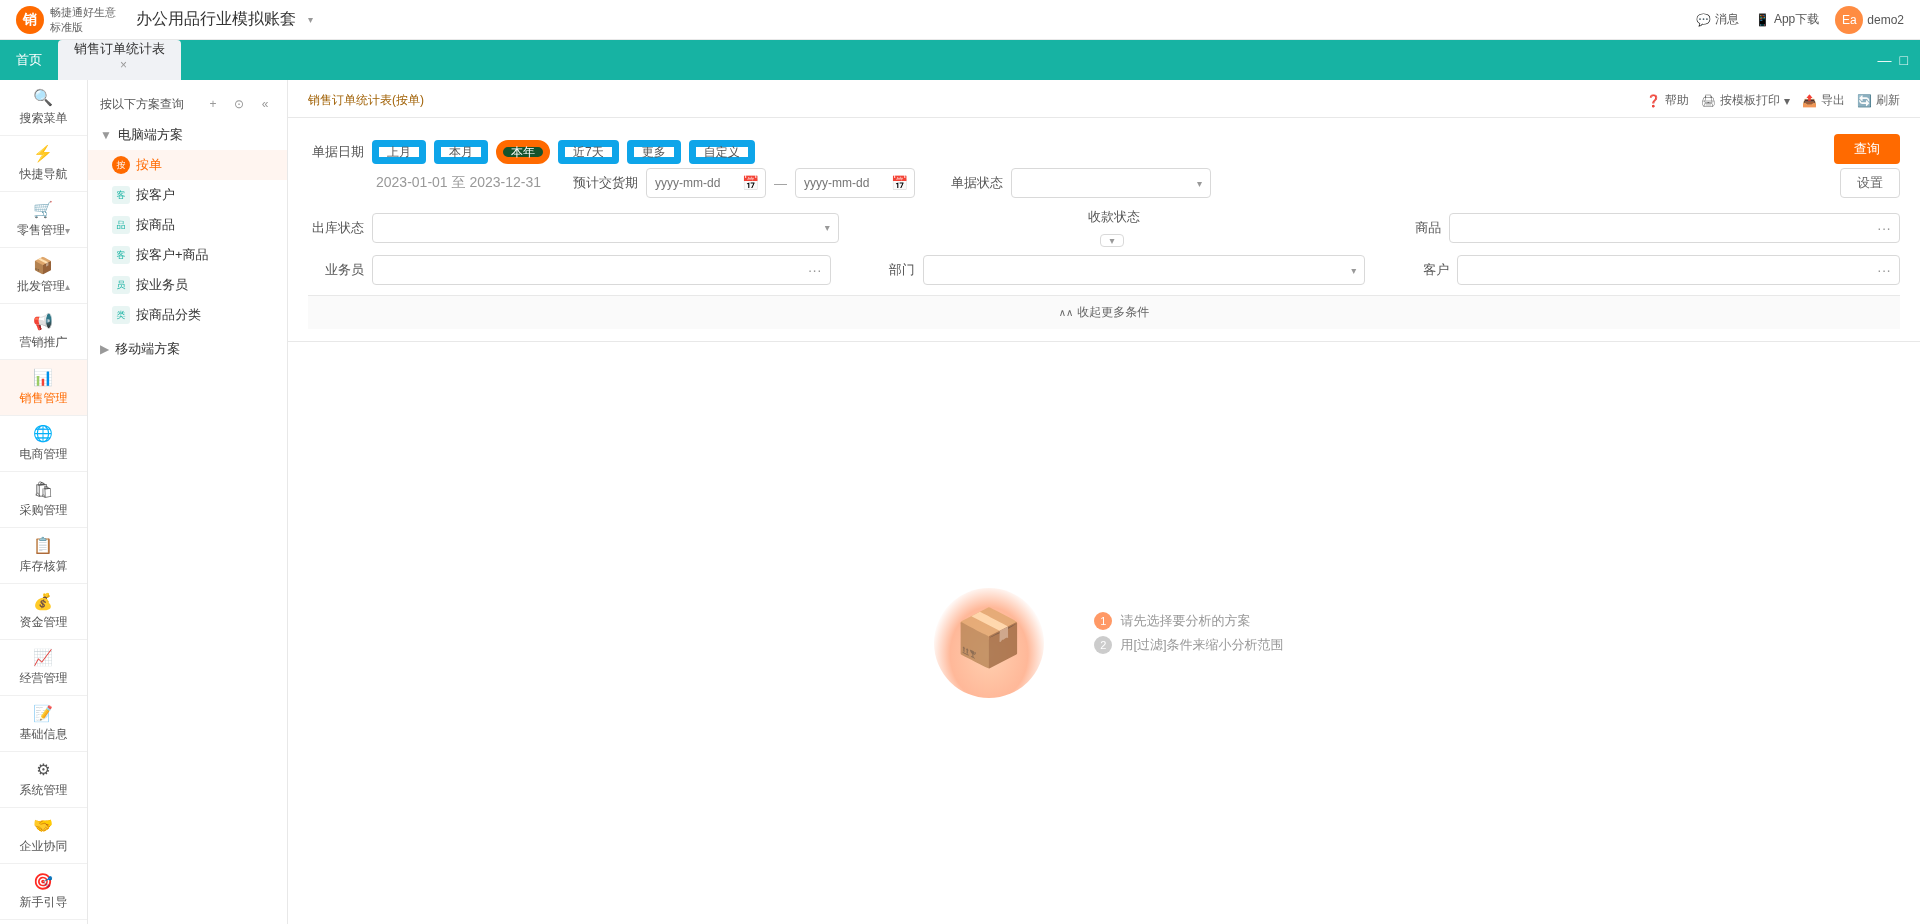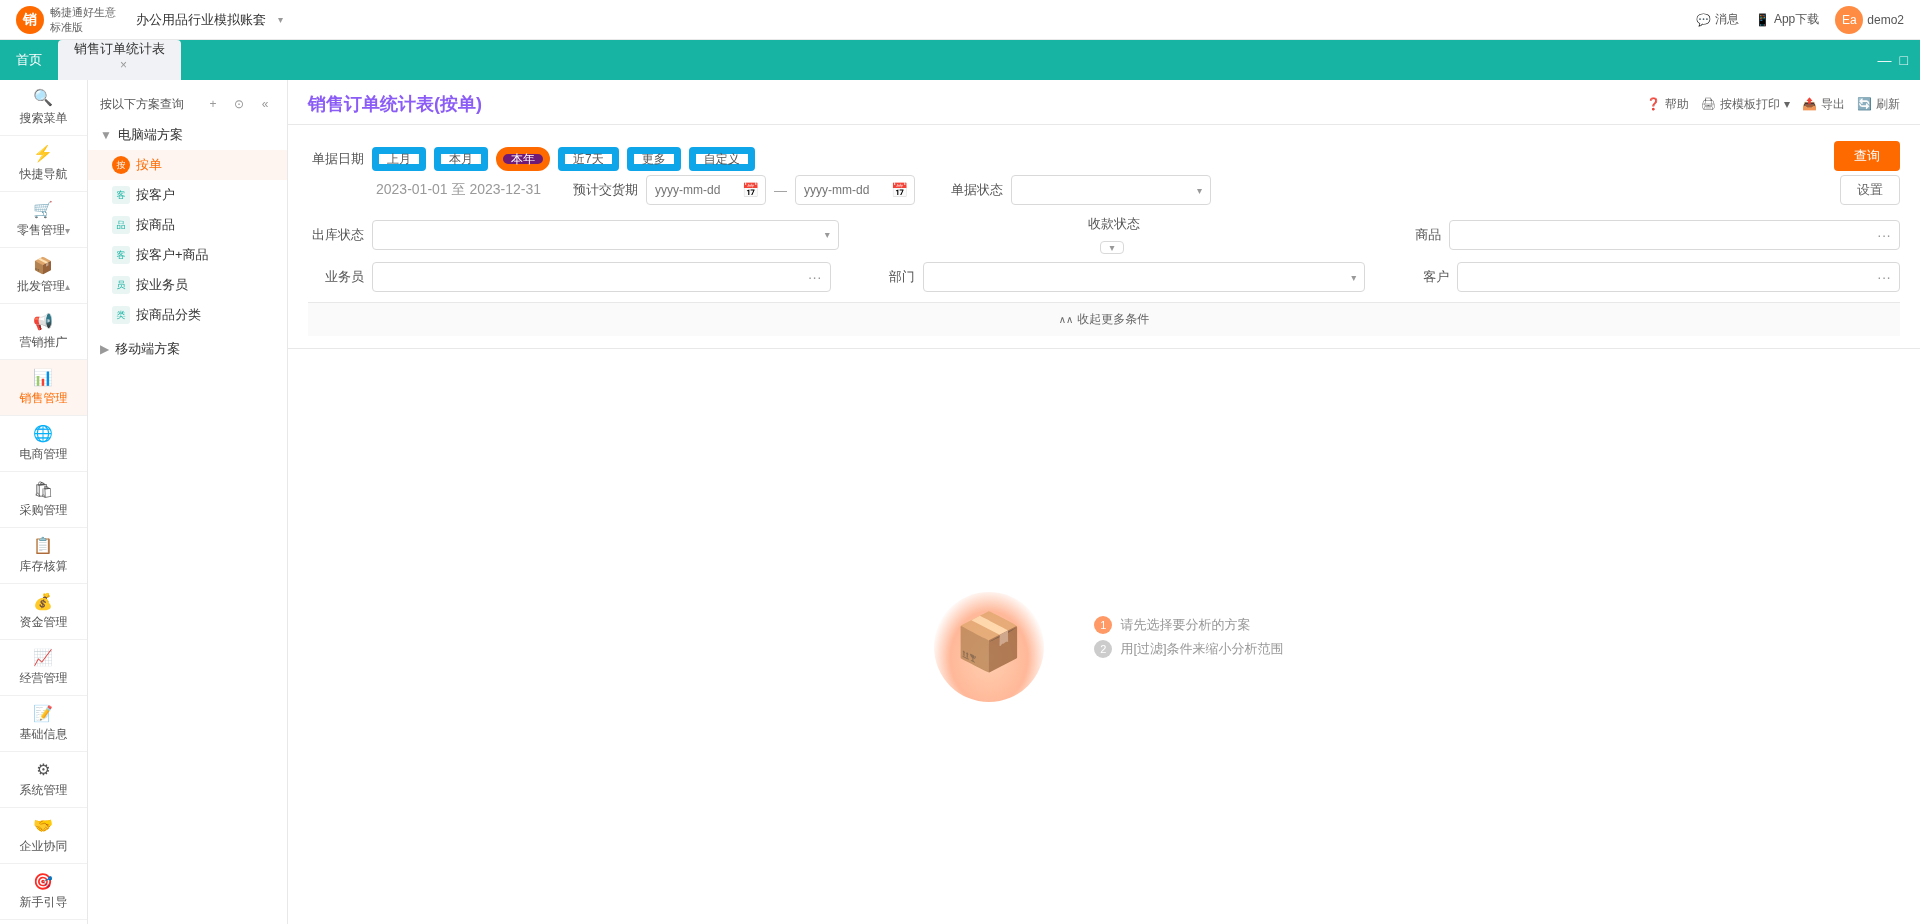--- a/index.html
+++ b/index.html
@@ -14,21 +14,21 @@
       justify-content: space-between;
       padding: 0 16px;
       border-bottom: 1px solid #e8e8e8;
       position: relative;
       z-index: 100;
     }
     .top-bar-left { display: flex; align-items: center; gap: 8px; }
     .logo-area { display: flex; align-items: center; gap: 6px; }
     .logo-icon { width: 28px; height: 28px; background: #ff6a00; border-radius: 50%; display: flex; align-items: center; justify-content: center; color: white; font-size: 14px; font-weight: bold; }
     .logo-text { font-size: 11px; color: #666; line-height: 1.3; }
-    .app-title { font-size: 13px; color: #333; margin-left: 12px; }
+    .app-title { font-size: 16px; color: #333; margin-left: 12px; }
     .dropdown-arrow { color: #999; font-size: 10px; margin-left: 4px; }
     .top-bar-right { display: flex; align-items: center; gap: 16px; }
     .top-bar-action { display: flex; align-items: center; gap: 4px; color: #555; font-size: 12px; cursor: pointer; }
     .avatar { width: 28px; height: 28px; border-radius: 50%; background: #ff8c42; display: flex; align-items: center; justify-content: center; color: white; font-size: 12px; }
 
     
     .tab-bar {
       height: 40px;
       background: #17b3a3;
       display: flex;
@@ -137,21 +137,21 @@
 
     
     .page-header {
       background: #fff;
       padding: 12px 20px 8px;
       border-bottom: 1px solid #e8e8e8;
       display: flex;
       align-items: center;
       justify-content: space-between;
     }
-    .page-title { font-size: 18px; font-weight: 700; color: #8b5cf6; }
+    .page-title { font-size: 12px; font-weight: 400; color: #a16207; }
     .page-actions { display: flex; gap: 12px; align-items: center; }
     .page-action-btn {
       display: flex; align-items: center; gap: 4px;
       color: #666; font-size: 12px; cursor: pointer;
     }
 
     
     .filter-area {
       background: #fff;
       padding: 12px 20px;
@@ -160,21 +160,21 @@
     .filter-label { font-size: 13px; color: #555; white-space: nowrap; min-width: 56px; text-align: right; }
     .filter-input {
       height: 30px; border: 1px solid #d9d9d9; border-radius: 4px;
       padding: 0 8px; font-size: 12px; color: #333; outline: none;
       background: #fff;
     }
     .date-btn {
       height: 24px; padding: 0 8px; border-radius: 4px; border: 7px solid #0ea5e9;
       cursor: pointer; font-size: 12px; background: #fff; color: #555; display: flex; align-items: center;
     }
-    .date-btn.active { background: #701a75; color: white; border-color: #ff6a00; border-radius: 12px; }
+    .date-btn.active { background: #14532d; color: white; border-color: #ff6a00; border-radius: 12px; }
     .date-range-text { font-size: 14px; color: #999; margin-left: 4px; }
 
     .query-btn {
       background: #ff6a00; color: white; border: none; border-radius: 4px;
       height: 30px; padding: 0 20px; cursor: pointer; font-size: 13px;
     }
     .set-btn {
       background: #fff; color: #666; border: 1px solid #d9d9d9; border-radius: 4px;
       height: 30px; padding: 0 16px; cursor: pointer; font-size: 13px;
     }

